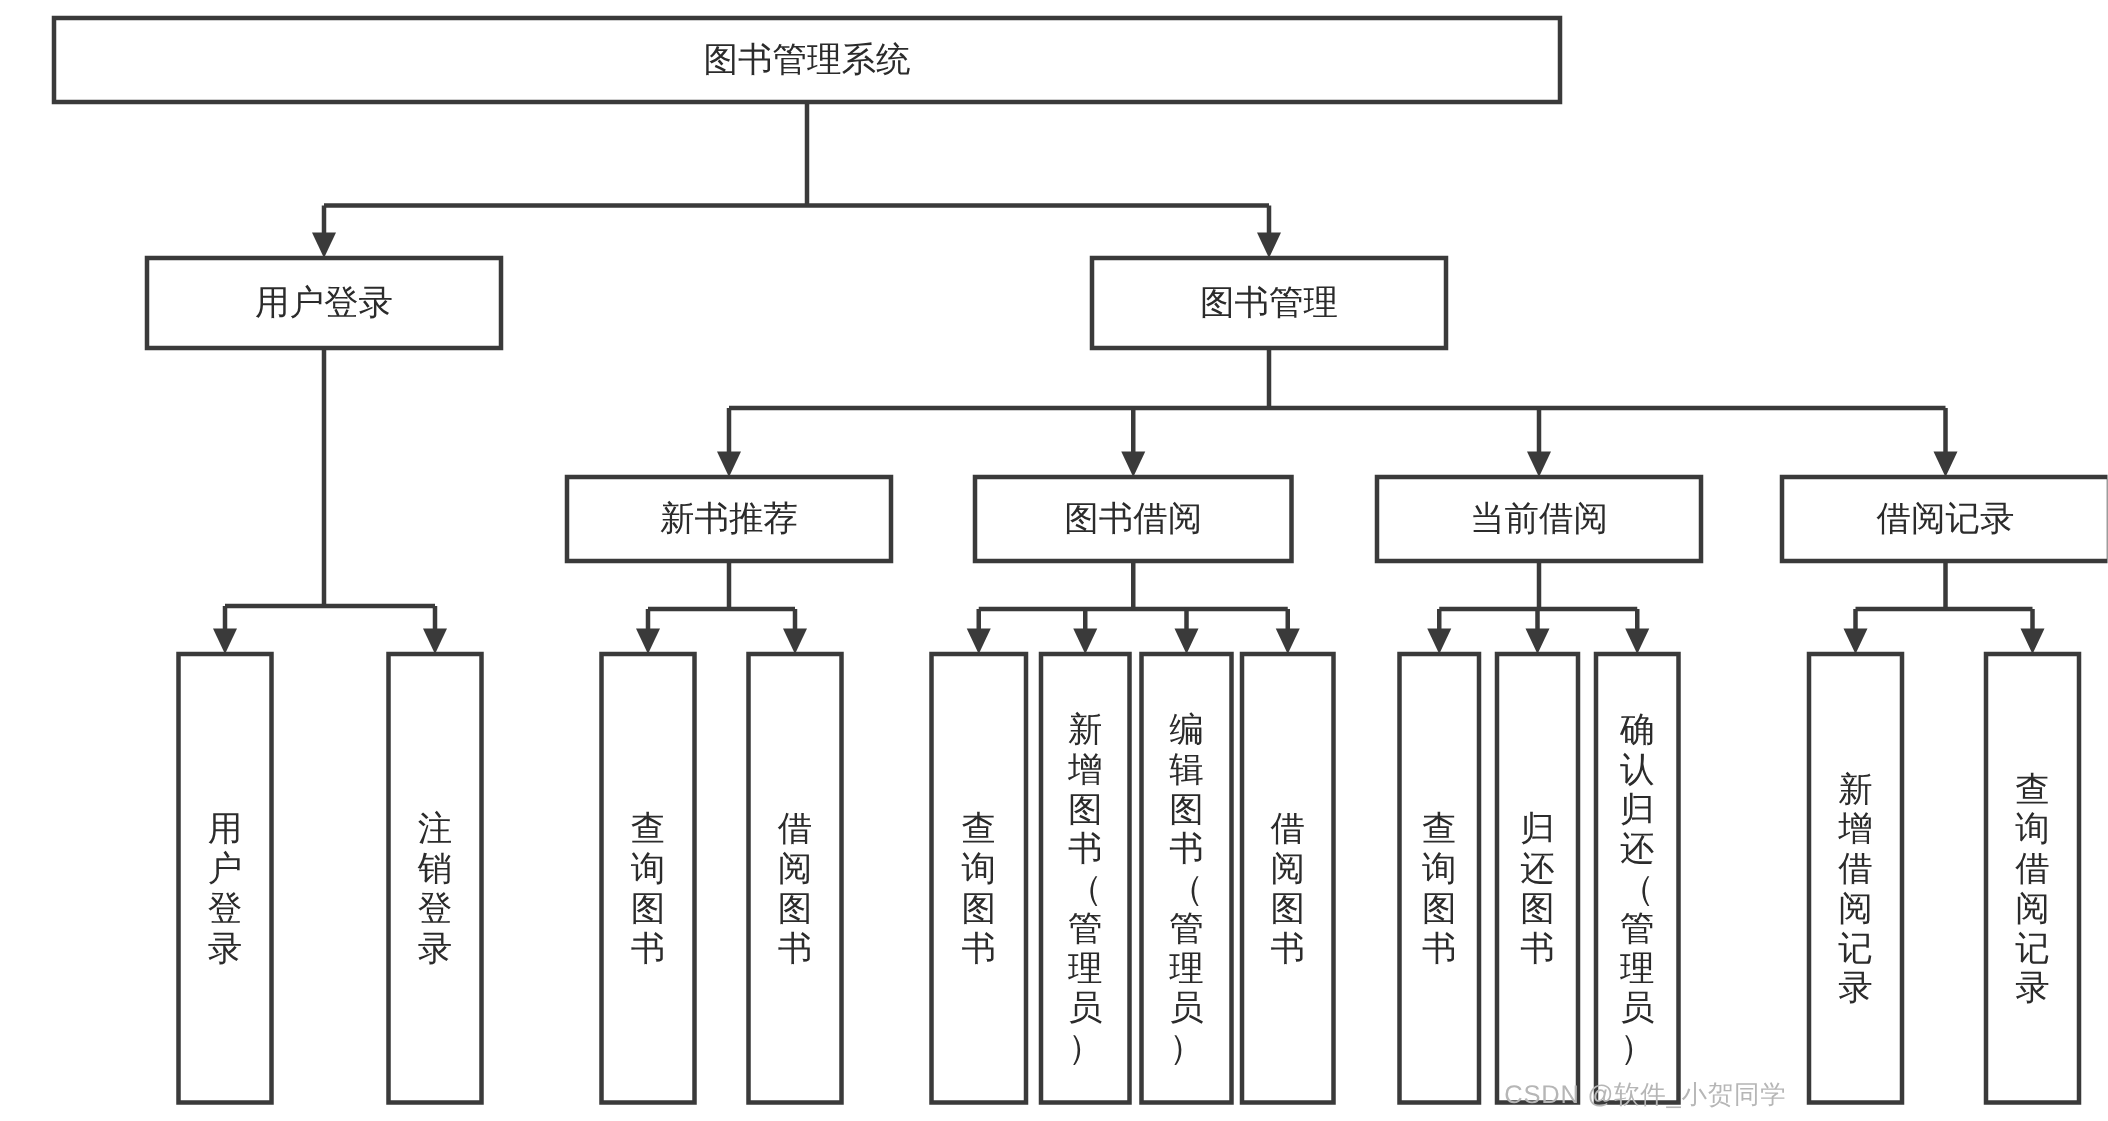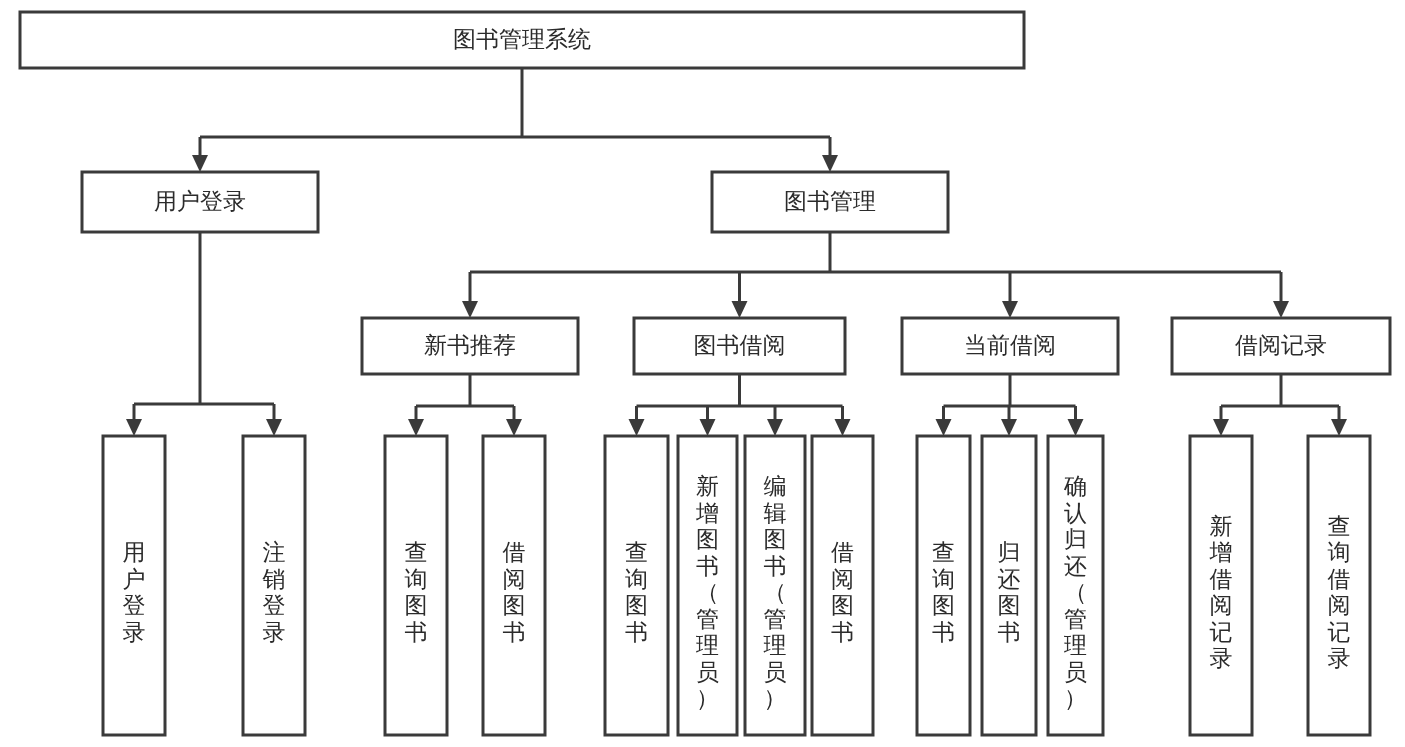--- a/index.html
+++ b/index.html
@@ -13,20 +13,21 @@
     font-family: "Liberation Sans", "DejaVu Sans", sans-serif;
     overflow: hidden;
     position: relative;
   }
   #diagram-root {
     position: absolute;
     left: 0;
     top: 0;
     width: 1189px;
     height: 747px;
+    padding-left: 16px;
   }
   svg.diagram {
     display: block;
     width: 1405px;
     height: 747px;
   }
   .node-box {
     fill: #ffffff;
     stroke: #3a3a3a;
     stroke-width: 3;
@@ -279,13 +280,14 @@
             <text x="1339" y="527.73" class="node-label-h" dominant-baseline="alphabetic">查</text>
             <text x="1339" y="554.23" class="node-label-h" dominant-baseline="alphabetic">询</text>
             <text x="1339" y="580.73" class="node-label-h" dominant-baseline="alphabetic">借</text>
             <text x="1339" y="607.23" class="node-label-h" dominant-baseline="alphabetic">阅</text>
             <text x="1339" y="633.73" class="node-label-h" dominant-baseline="alphabetic">记</text>
             <text x="1339" y="660.23" class="node-label-h" dominant-baseline="alphabetic">录</text>
           </g>
         </g>
       </g>
   </svg>
+  <div class="watermark">CSDN @软件_小贺同学</div>
 </div>
 
 </body></html>

